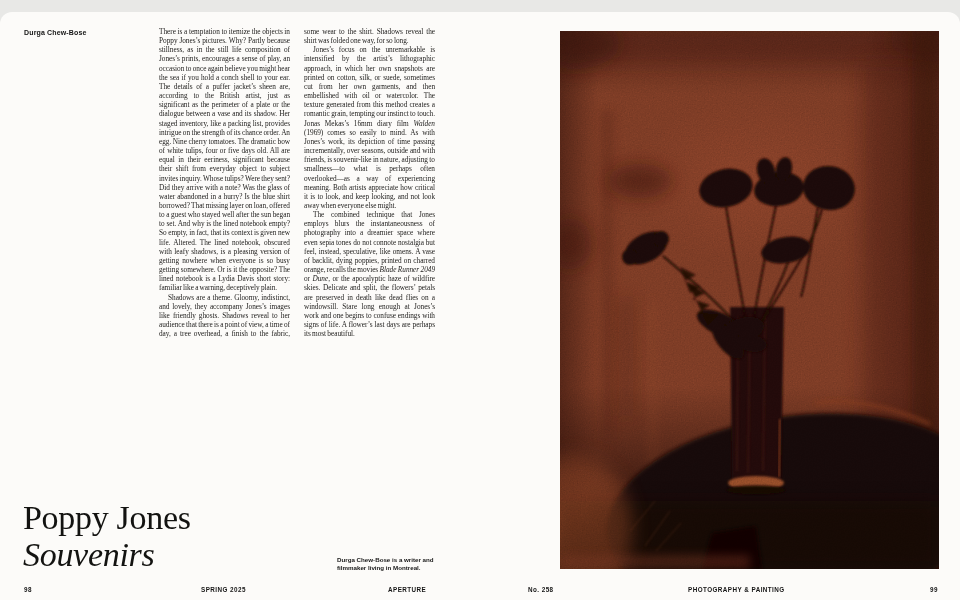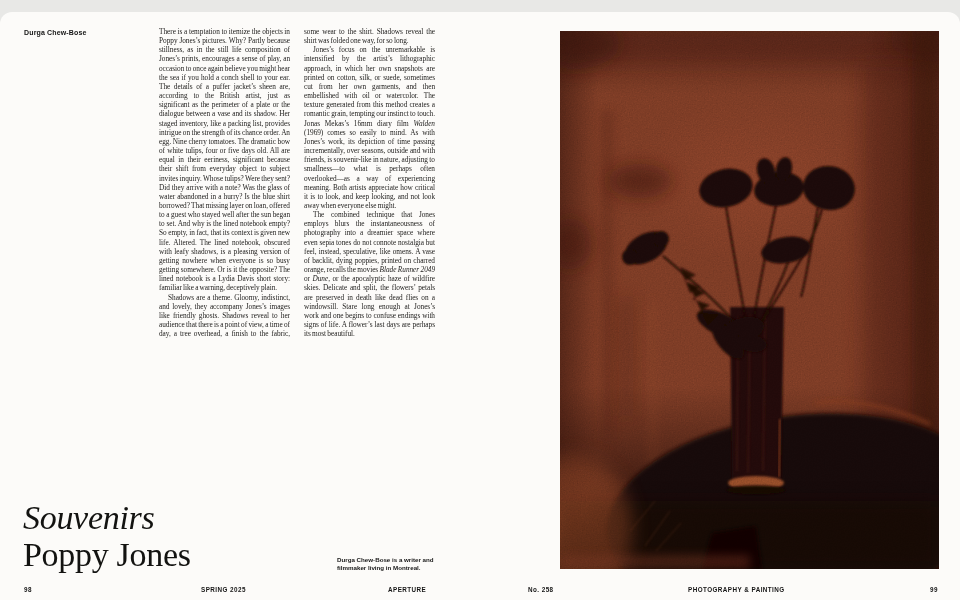--- a/index.html
+++ b/index.html
@@ -68,22 +68,22 @@
   <div class="author-header">Durga Chew-Bose</div>
 
   <div class="article">
     <p>There is a temptation to itemize the objects in Poppy Jones’s pictures. Why? Partly because stillness, as in the still life composition of Jones’s prints, encourages a sense of play, an occasion to once again believe you might hear the sea if you hold a conch shell to your ear. The details of a puffer jacket’s sheen are, according to the British artist, just as significant as the perimeter of a plate or the dialogue between a vase and its shadow. Her staged inventory, like a packing list, provides intrigue on the strength of its chance order. An egg. Nine cherry tomatoes. The dramatic bow of white tulips, four or five days old. All are equal in their eeriness, significant because their shift from everyday object to subject invites inquiry. Whose tulips? Were they sent? Did they arrive with a note? Was the glass of water abandoned in a hurry? Is the blue shirt borrowed? That missing layer on loan, offered to a guest who stayed well after the sun began to set. And why is the lined notebook empty? So empty, in fact, that its context is given new life. Altered. The lined notebook, obscured with leafy shadows, is a pleasing version of getting nowhere when everyone is so busy getting somewhere. Or is it the opposite? The lined notebook is a Lydia Davis short story: familiar like a warning, deceptively plain.</p>
     <p>Shadows are a theme. Gloomy, indistinct, and lovely, they accompany Jones’s images like friendly ghosts. Shadows reveal to her audience that there is a point of view, a time of day, a tree overhead, a finish to the fabric, some wear to the shirt. Shadows reveal the shirt was folded one way, for so long.</p>
     <p>Jones’s focus on the unremarkable is intensified by the artist’s lithographic approach, in which her own snapshots are printed on cotton, silk, or suede, sometimes cut from her own garments, and then embellished with oil or watercolor. The texture generated from this method creates a romantic grain, tempting our instinct to touch. Jonas Mekas’s 16mm diary film <i>Walden</i> (1969) comes so easily to mind. As with Jones’s work, its depiction of time passing incrementally, over seasons, outside and with friends, is souvenir-like in nature, adjusting to smallness—to what is perhaps often overlooked—as a way of experiencing meaning. Both artists appreciate how critical it is to look, and keep looking, and not look away when everyone else might.</p>
     <p>The combined technique that Jones employs blurs the instantaneousness of photography into a dreamier space where even sepia tones do not connote nostalgia but feel, instead, speculative, like omens. A vase of backlit, dying poppies, printed on charred orange, recalls the movies <i>Blade Runner 2049</i> or <i>Dune</i>, or the apocalyptic haze of wildfire skies. Delicate and split, the flowers’ petals are preserved in death like dead flies on a windowsill. Stare long enough at Jones’s work and one begins to confuse endings with signs of life. A flower’s last days are perhaps its most beautiful.</p>
   </div>
 
   <div class="title-block">
+    <h1 class="title-line">Poppy Jones</h1>
     <h1 class="title-line italic">Souvenirs</h1>
-    <h1 class="title-line">Poppy Jones</h1>
   </div>
 
   <div class="byline-note">Durga Chew-Bose is a writer and filmmaker living in Montreal.</div>
 
   <span class="foot f-98">98</span>
   <span class="foot f-season">SPRING 2025</span>
   <span class="foot f-mag">APERTURE</span>
   <span class="foot f-issue">No. 258</span>
   <span class="foot f-section">PHOTOGRAPHY &amp; PAINTING</span>
   <span class="foot f-99">99</span>

